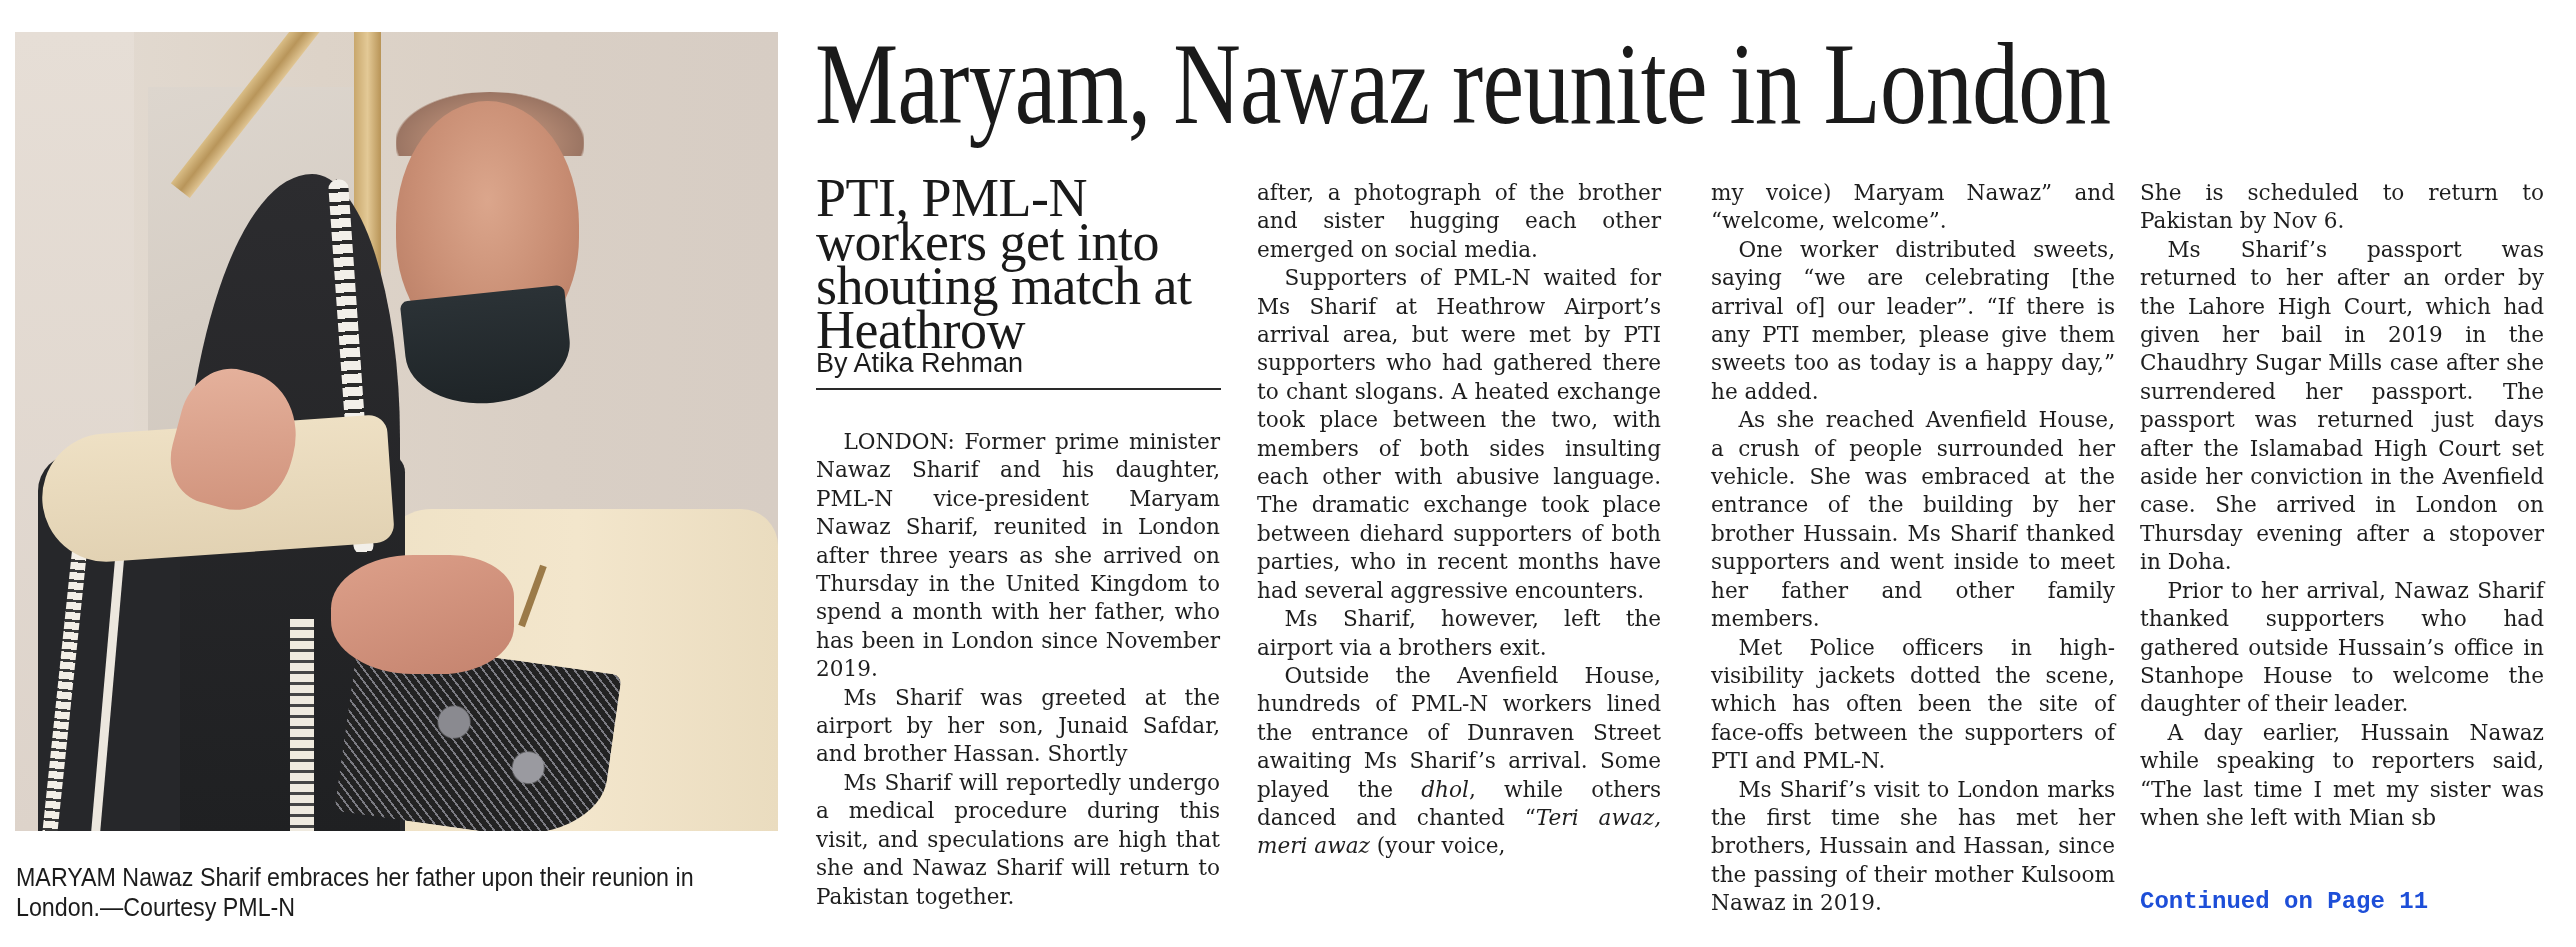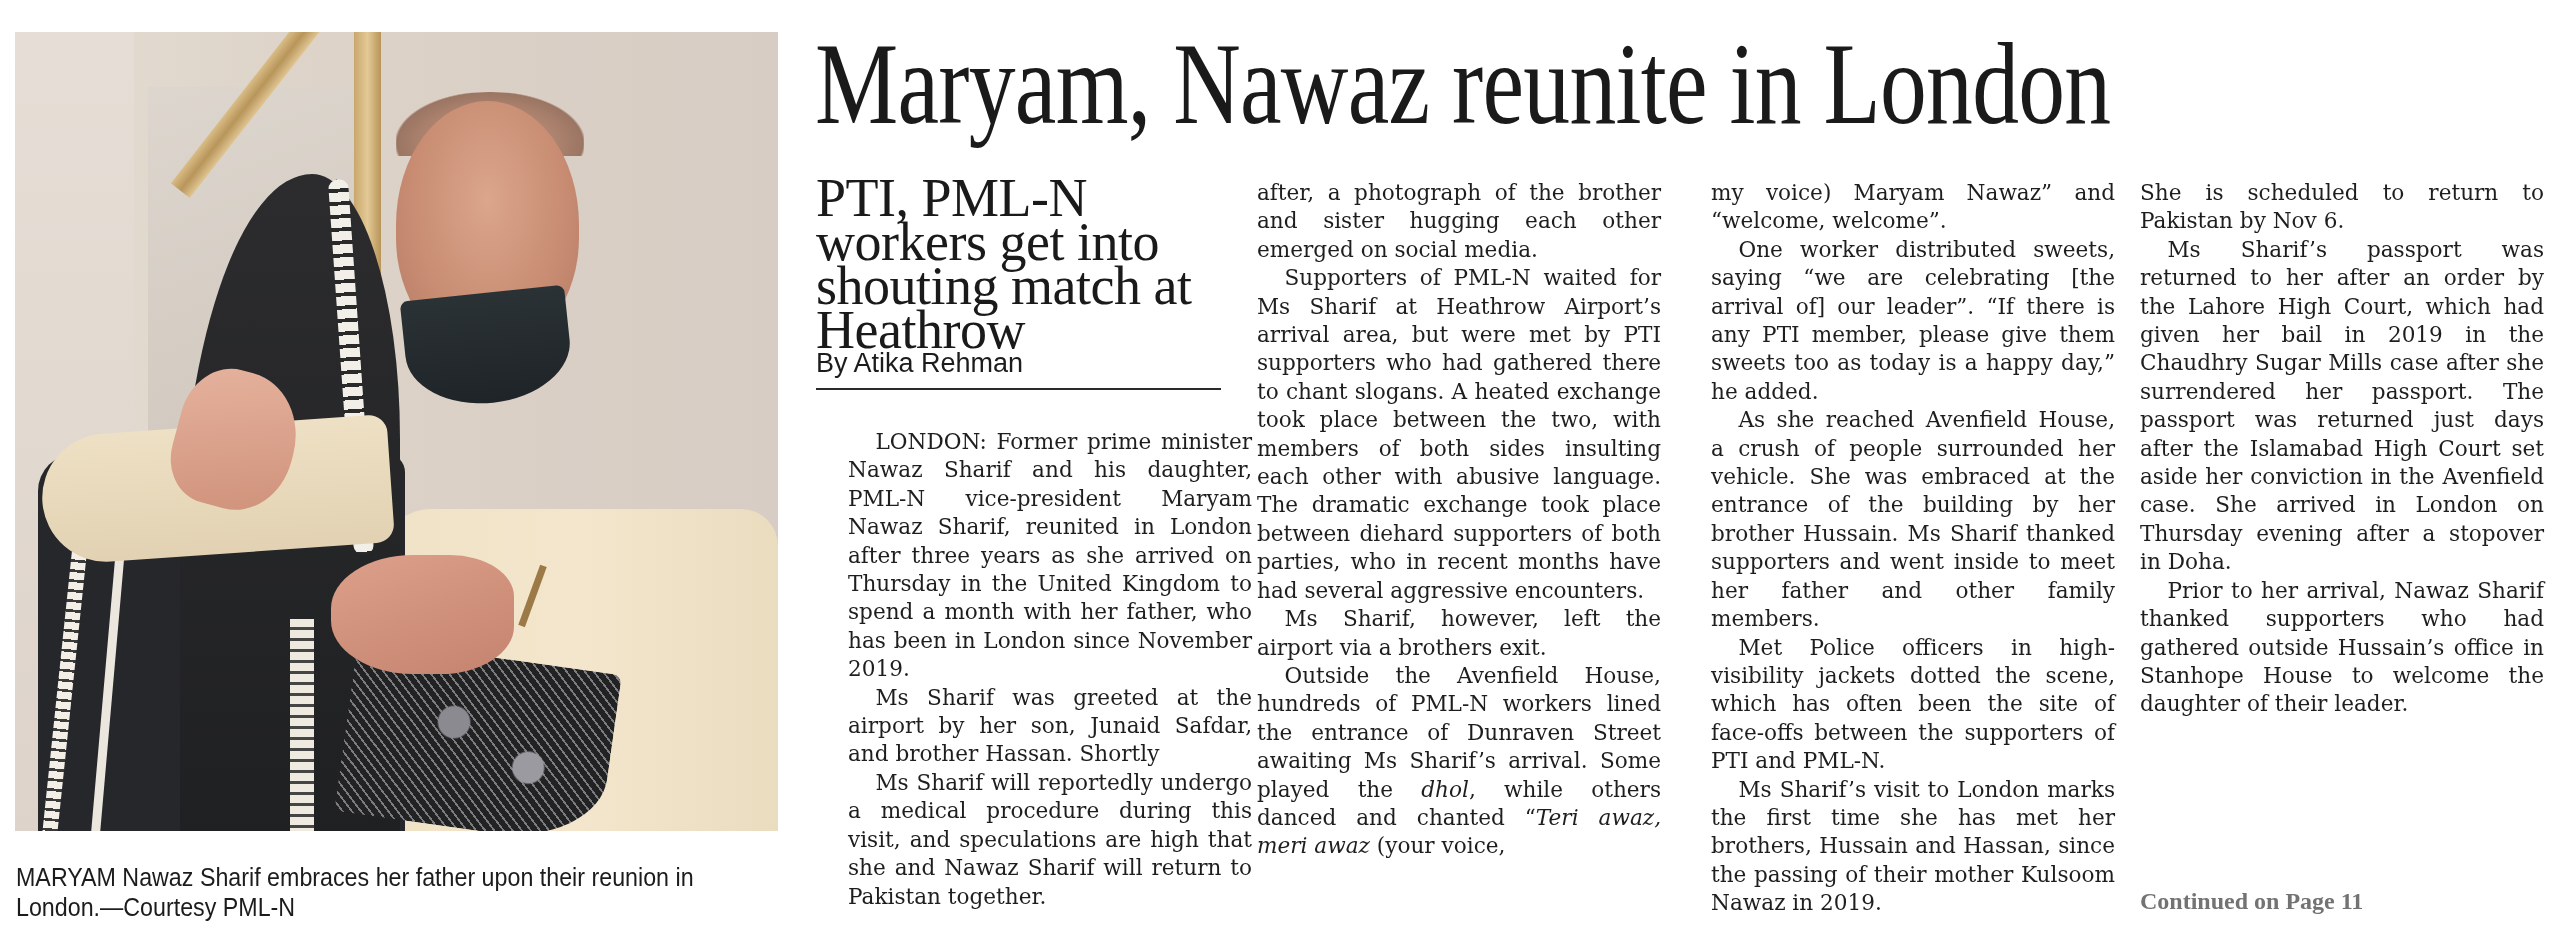--- a/index.html
+++ b/index.html
@@ -86,29 +86,29 @@
   .byline-rule { position:absolute; left:816px; top:388px; width:405px; height:1.8px; background:#2a2a2a; }
   
   .col {
     position:absolute; width:404px;
     font-family: "DejaVu Serif", "Liberation Serif", serif;
     font-size: 21.6px; line-height: 28.4px; color:#1e1e1e;
     text-align: justify;
   }
   .col p { margin:0; text-indent: 27.5px; }
   .col p.noindent { text-indent: 0; }
-  .col1 { left:816px; top:428px;margin-left:32px; }
+  .col1 { left:816px; top:428px; }
   .col2 { left:1257px; top:179px; }
   .col3 { left:1699px; top:179px;margin-left:12px; }
   .col4 { left:2140px; top:179px; }
   .col em { font-style: italic; }
   .continued {
     position:absolute; left:2140px; top:886px;
-    font-family: Liberation Serif, serif;
-    font-weight: bold; font-size: 24px; line-height: 31px; color:#737373;
+    font-family: Liberation Mono, monospace;
+    font-weight: bold; font-size: 24px; line-height: 31px; color:#1d4ed8;
   }
 </style>
 </head>
 <body>
 
 <div class="photo">
   <div class="wall-left"></div>
   <div class="mirror-glass"></div>
   <div class="mirror-right"></div>
   <div class="mirror-diag"></div>
@@ -156,16 +156,17 @@
   <p>One worker distributed sweets, saying “we are celebrating [the arrival of] our leader”. “If there is any PTI member, please give them sweets too as today is a happy day,” he added.</p>
   <p>As she reached Avenfield House, a crush of people surrounded her vehicle. She was embraced at the entrance of the building by her brother Hussain. Ms Sharif thanked supporters and went inside to meet her father and other family members.</p>
   <p>Met Police officers in high-visibility jackets dotted the scene, which has often been the site of face-offs between the supporters of PTI and PML-N.</p>
   <p>Ms Sharif’s visit to London marks the first time she has met her brothers, Hussain and Hassan, since the passing of their mother Kulsoom Nawaz in 2019.</p>
 </div>
 
 <div class="col col4">
   <p class="noindent">She is scheduled to return to Pakistan by Nov 6.</p>
   <p>Ms Sharif’s passport was returned to her after an order by the Lahore High Court, which had given her bail in 2019 in the Chaudhry Sugar Mills case after she surrendered her passport. The passport was returned just days after the Islamabad High Court set aside her conviction in the Avenfield case. She arrived in London on Thursday evening after a stopover in Doha.</p>
   <p>Prior to her arrival, Nawaz Sharif thanked supporters who had gathered outside Hussain’s office in Stanhope House to welcome the daughter of their leader.</p>
+  <p>A day earlier, Hussain Nawaz while speaking to reporters said, “The last time I met my sister was when she left with Mian sb</p>
 </div>
 
 <div class="continued">Continued on Page 11</div>
 
 
 </body></html>

